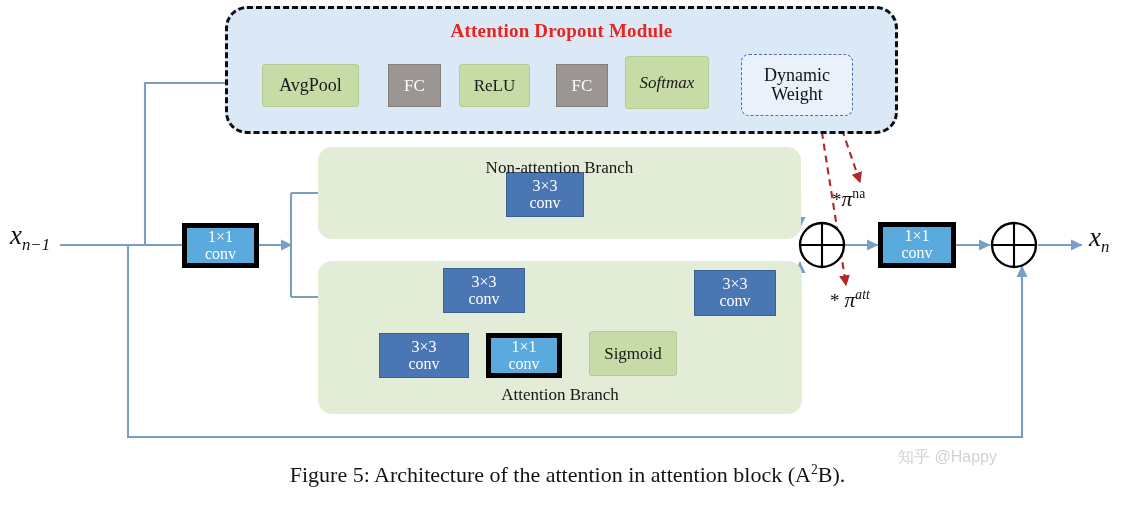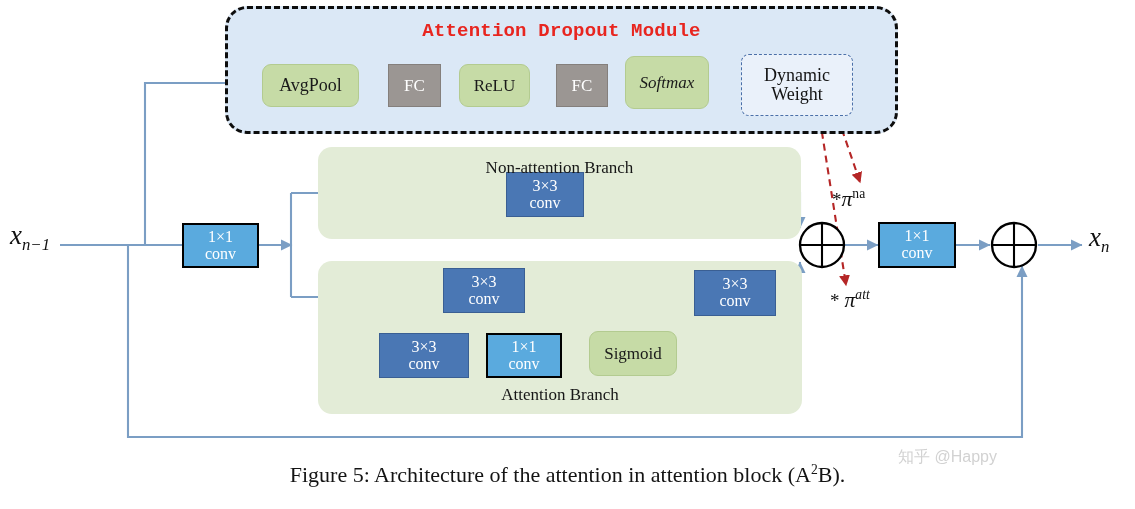--- a/index.html
+++ b/index.html
@@ -23,26 +23,26 @@
     z-index:5;
   }
   .node .l1,.node .l2{display:block;white-space:nowrap;}
 
   
   .conv-dark{
     background:#4a77b4;border:1px solid #3a5f93;color:#ffffff;
     font-family:"Liberation Serif",serif;
   }
   .conv-light{
-    background:#5aaade;border:2px solid #000000;color:#ffffff;
+    background:#5aaade;border:5px solid #000000;color:#ffffff;
     font-family:"Liberation Serif",serif;
   }
   
   .act-green{
-    background:#c6dba6;border:1px solid #b3cb90;border-radius:9px;
+    background:#c6dba6;border:1px solid #b3cb90;border-radius:3px;
     color:#1a1a1a;
   }
   
   .fc-gray{
     background:#9b9693;border:1px solid #847f7c;color:#ffffff;
   }
   
   .dyn-weight{
     background:#eaf1fa;border:1.6px dashed #4a6fa8;border-radius:8px;
     color:#131313;
@@ -50,21 +50,21 @@
 
   
   #adm-panel{
     position:absolute;left:225px;top:6px;width:673px;height:128px;
     background:#dbe8f6;border:3px dashed #0d0d0d;border-radius:22px;
     box-sizing:border-box;z-index:2;
   }
   #adm-title{
     position:absolute;left:225px;top:20px;width:673px;
     text-align:center;color:#e8251f;font-weight:bold;font-size:19px;
-    font-family:Liberation Mono, monospace;z-index:6;letter-spacing:.2px;
+    font-family:Liberation Serif, serif;z-index:6;letter-spacing:.2px;
   }
   .green-region{
     position:absolute;background:#e3ecd7;border-radius:14px;z-index:1;
   }
   #region-na{left:318px;top:147px;width:483px;height:92px;}
   #region-att{left:318px;top:261px;width:484px;height:153px;}
   .region-label{
     position:absolute;z-index:6;font-size:17px;color:#161616;
     font-family:"Liberation Serif",serif;white-space:nowrap;
   }

